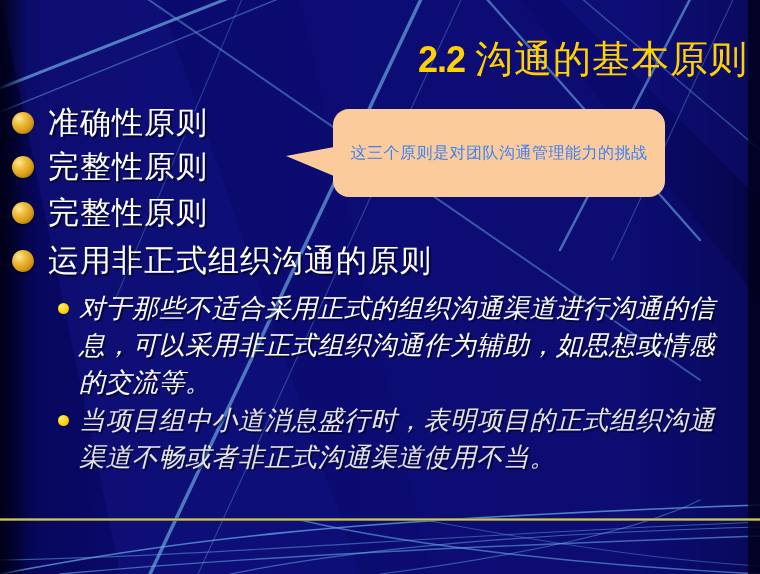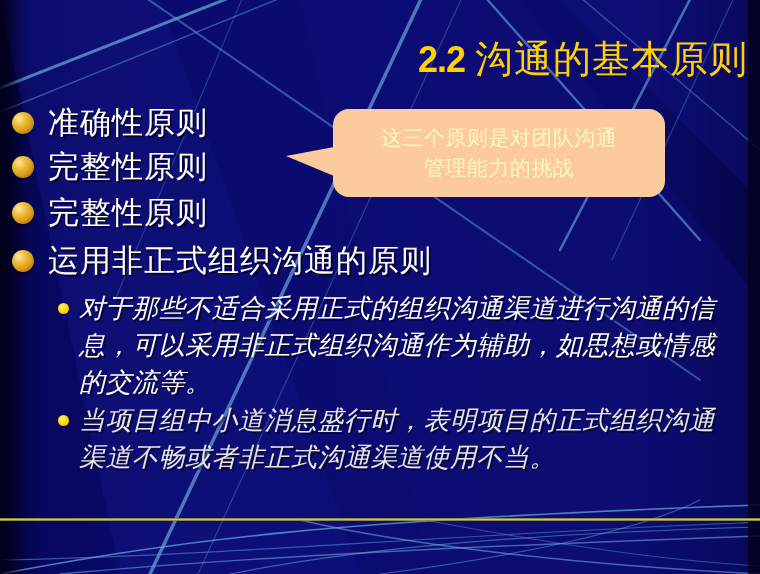--- a/index.html
+++ b/index.html
@@ -138,25 +138,25 @@
     width: 0;
     height: 0;
     border-top: 9px solid transparent;
     border-bottom: 20px solid transparent;
     border-right: 48px solid #fbcb9c;
   }
   .callout-text {
     position: absolute;
     inset: 0;
     display: flex;
-    flex-direction: column;
+    flex-direction: row;
     align-items: center;
     justify-content: center;
-    color: #fef9c3;
-    font-size: 21px;
+    color: #3b82f6;
+    font-size: 16px;
     line-height: 30px;
     letter-spacing: .5px;
     text-align: center;
   }
 </style>
 </head>
 <body>
 
 <div id="slide">
 

